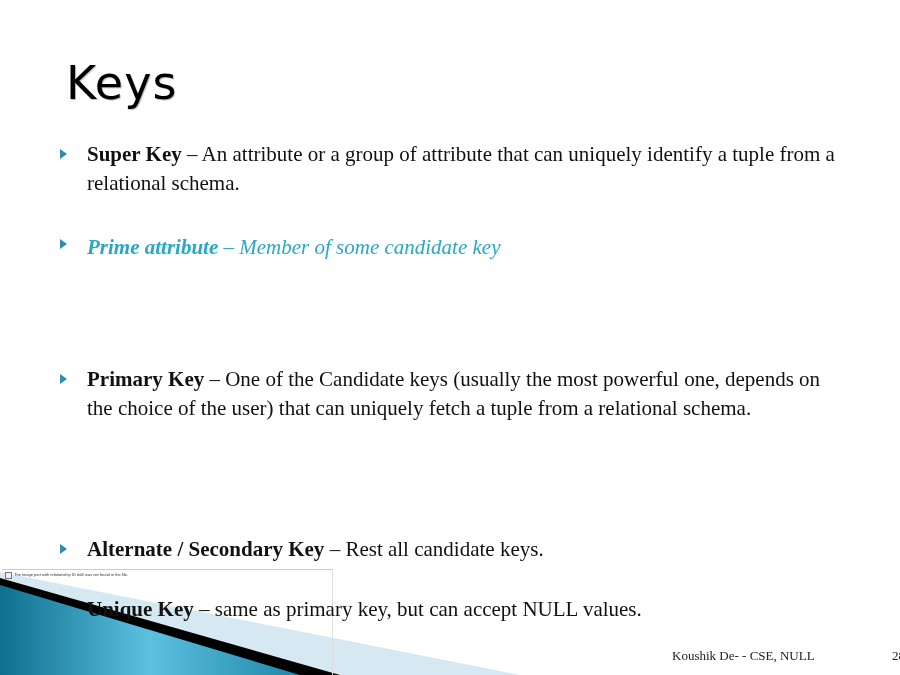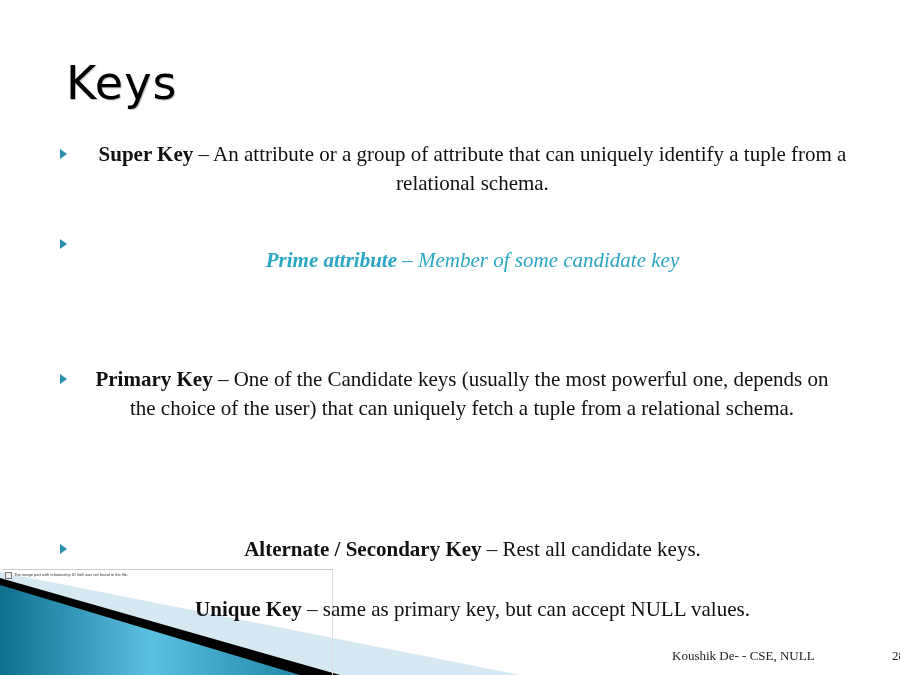--- a/index.html
+++ b/index.html
@@ -1,21 +1,21 @@
 <!DOCTYPE html>
 <html><head>
 <meta charset="utf-8">
 <style>
   html, body { margin:0; padding:0; }
   body { width:900px; height:675px; background:#fff; position:relative; overflow:hidden; font-family:"Liberation Serif", serif; }
   .title { position:absolute; left:66px; top:56px; font-family:"DejaVu Sans", sans-serif; font-size:46px; color:#000000; letter-spacing:1px; text-shadow:1px 1px 1px #bbb; margin:0; font-weight:normal; }
   .content { position:absolute; left:58px; top:140px; width:800px; color:#111; font-size:21px; line-height:29px; }
   .item { position:absolute; left:0; width:800px; }
   .bullet { position:absolute; left:2px; top:9px; width:0; height:0; border-top:5.5px solid transparent; border-bottom:5.5px solid transparent; border-left:7px solid #2a8fb3; }
-  .text { margin-left:29px;text-align:center; }
+  .text { margin-left:29px; }
   b { font-weight:bold; }
   .accent { color:#2aa7c4; font-style:italic; }
   .accent b { color:#2aa7c4; }
   .footer-author { position:absolute; left:672px; top:648px; font-size:13px; color:#222; }
   .footer-page { position:absolute; left:892px; top:648px; font-size:13px; color:#222; }
   .deco { position:absolute; left:0; top:0; width:900px; height:675px; pointer-events:none; }
   .broken { position:absolute; left:2px; top:569px; width:330px; height:106px; border-top:1px solid #ccc; border-right:1px solid #ddd; }
   .broken-text { position:absolute; left:14px; top:572px; font-family:"Liberation Sans", sans-serif; font-size:4px; color:#333; white-space:nowrap; }
   .broken-icon { position:absolute; left:5px; top:572px; width:5px; height:5px; border:1px solid #777; background:#eee; }
 </style>
@@ -43,21 +43,21 @@
 
 <div class="content">
 
   <div class="item" style="top:0px;">
     <span class="bullet"></span>
     <div class="text"><b>Super Key</b><span> – An attribute or a group of attribute that can uniquely identify a tuple from a relational schema.</span></div>
   </div>
 
   <div class="item" style="top:90px;">
     <span class="bullet"></span>
-    <div class="text accent" style="margin-top:16px;"><b>Prime attribute</b><span> – Member of some candidate key</span></div>
+    <div class="text accent" style="margin-top:3px;"><b>Prime attribute</b><span> – Member of some candidate key</span></div>
   </div>
 
   <div class="item" style="top:187px;margin-top:38px;">
     <span class="bullet"></span>
     <div class="text" style="width:750px;"><b>Primary Key</b><span> – One of the Candidate keys (usually the most powerful one, depends on the choice of the user) that can uniquely fetch a tuple from a relational schema.</span></div>
   </div>
 
   <div class="item" style="top:369px;margin-top:26px;">
     <span class="bullet"></span>
     <div class="text"><b>Alternate / Secondary Key</b><span> – Rest all candidate keys.</span></div>

